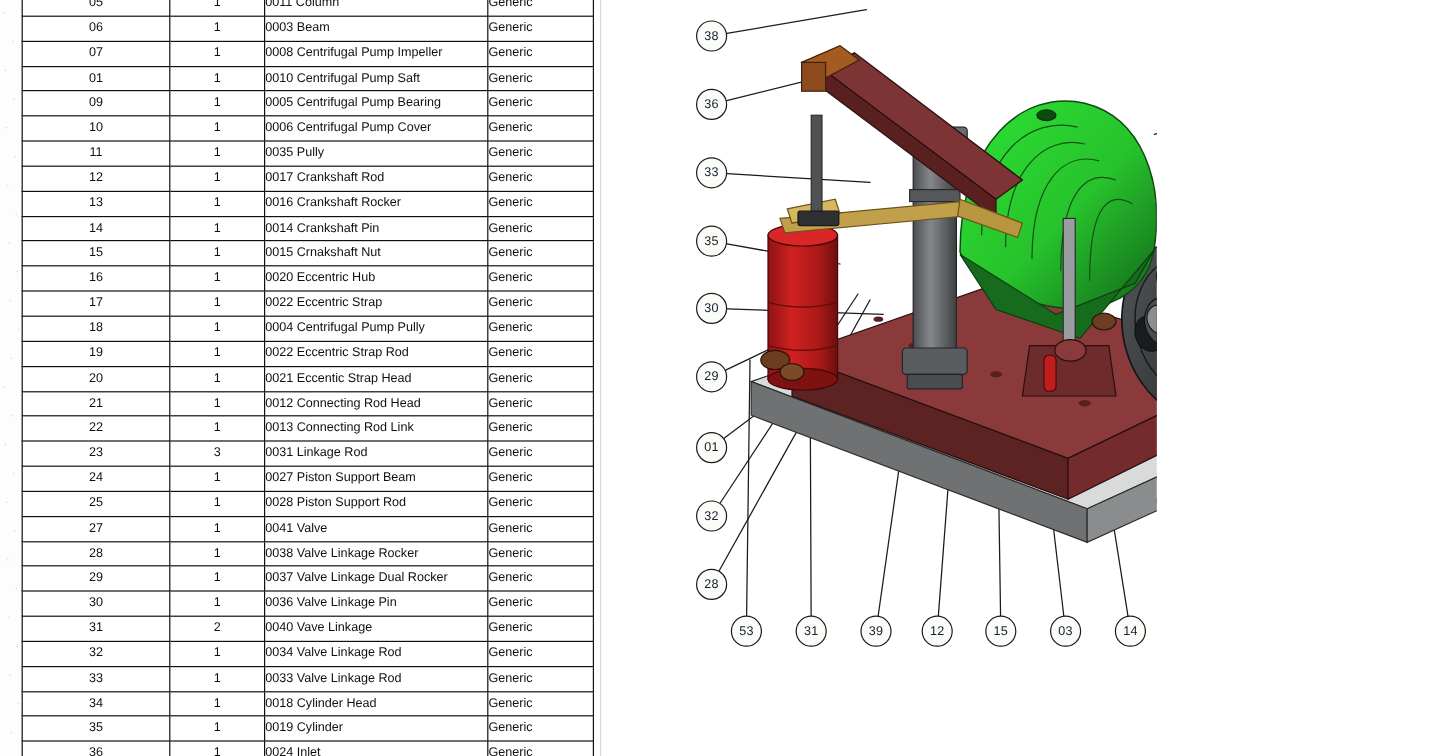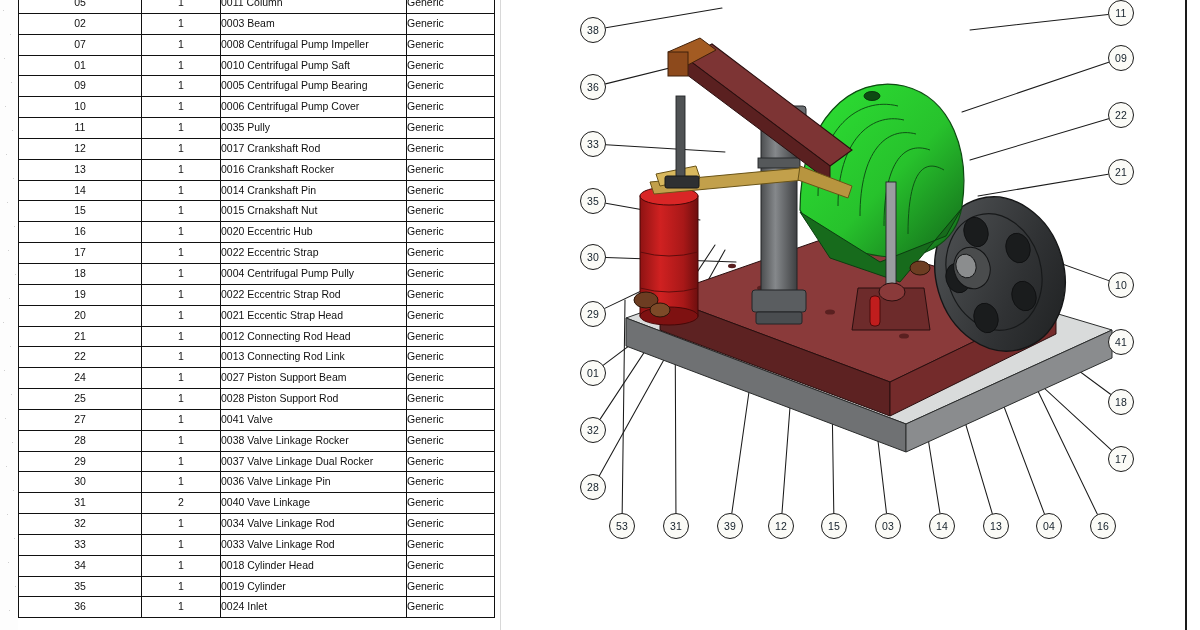--- a/index.html
+++ b/index.html
@@ -3,21 +3,21 @@
 <meta charset="utf-8">
 <style>
   html,body{margin:0;padding:0;}
   body{
     width:1200px;height:630px;
     background:#ffffff;
     font-family:"Liberation Sans", sans-serif;
     overflow:hidden;
     position:relative;
   }
-  #page{position:relative;width:1200px;height:630px;overflow:hidden;}
+  #page{position:relative;width:964px;height:630px;overflow:hidden;}
 
   
   #bom-panel{
     position:absolute;left:0;top:0;width:500px;height:630px;
     overflow:hidden;
   }
   table.bom{
     position:absolute;
     left:18px;
     top:-8px;
@@ -117,21 +117,21 @@
       </div>
     <table class="bom">
       <tbody id="bom-body">
           <tr>
             <td class="c-item">05</td>
             <td class="c-qty">1</td>
             <td class="c-desc">0011 Column</td>
             <td class="c-mat">Generic</td>
           </tr>
           <tr>
-            <td class="c-item">02</td>
+            <td class="c-item">06</td>
             <td class="c-qty">1</td>
             <td class="c-desc">0003 Beam</td>
             <td class="c-mat">Generic</td>
           </tr>
           <tr>
             <td class="c-item">07</td>
             <td class="c-qty">1</td>
             <td class="c-desc">0008 Centrifugal Pump Impeller</td>
             <td class="c-mat">Generic</td>
           </tr>
@@ -216,20 +216,26 @@
           <tr>
             <td class="c-item">21</td>
             <td class="c-qty">1</td>
             <td class="c-desc">0012 Connecting Rod Head</td>
             <td class="c-mat">Generic</td>
           </tr>
           <tr>
             <td class="c-item">22</td>
             <td class="c-qty">1</td>
             <td class="c-desc">0013 Connecting Rod Link</td>
+            <td class="c-mat">Generic</td>
+          </tr>
+          <tr>
+            <td class="c-item">23</td>
+            <td class="c-qty">3</td>
+            <td class="c-desc">0031 Linkage Rod</td>
             <td class="c-mat">Generic</td>
           </tr>
           <tr>
             <td class="c-item">24</td>
             <td class="c-qty">1</td>
             <td class="c-desc">0027 Piston Support Beam</td>
             <td class="c-mat">Generic</td>
           </tr>
           <tr>
             <td class="c-item">25</td>

